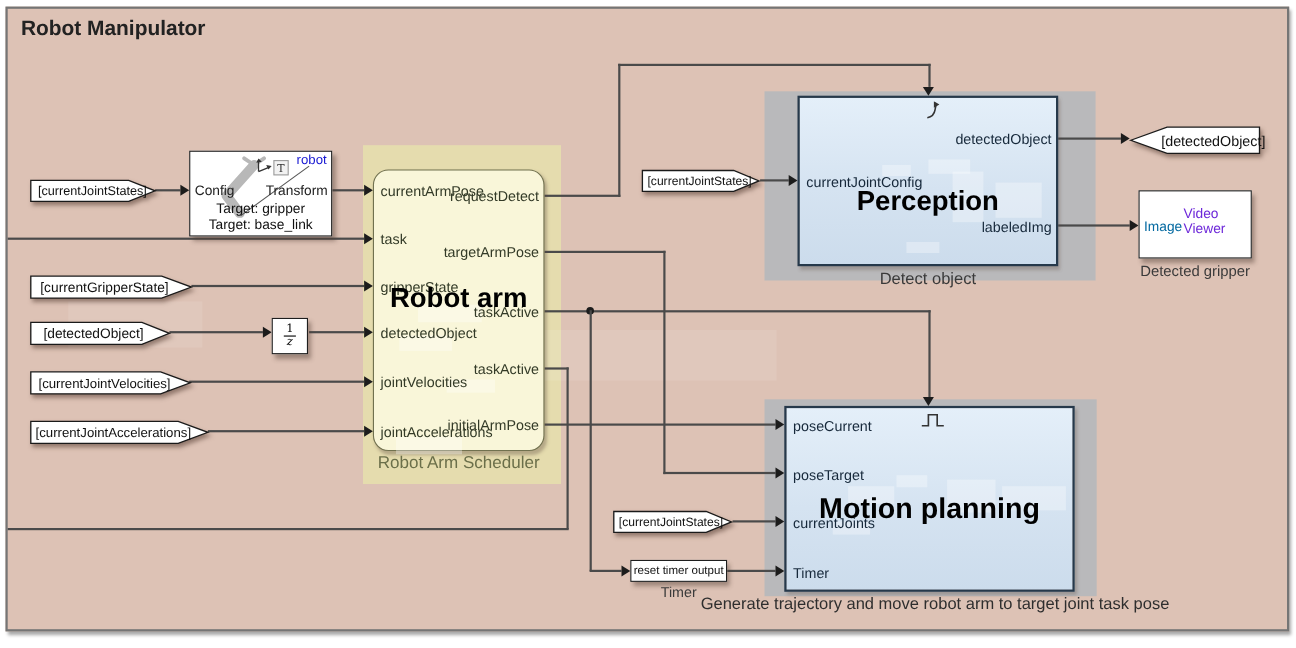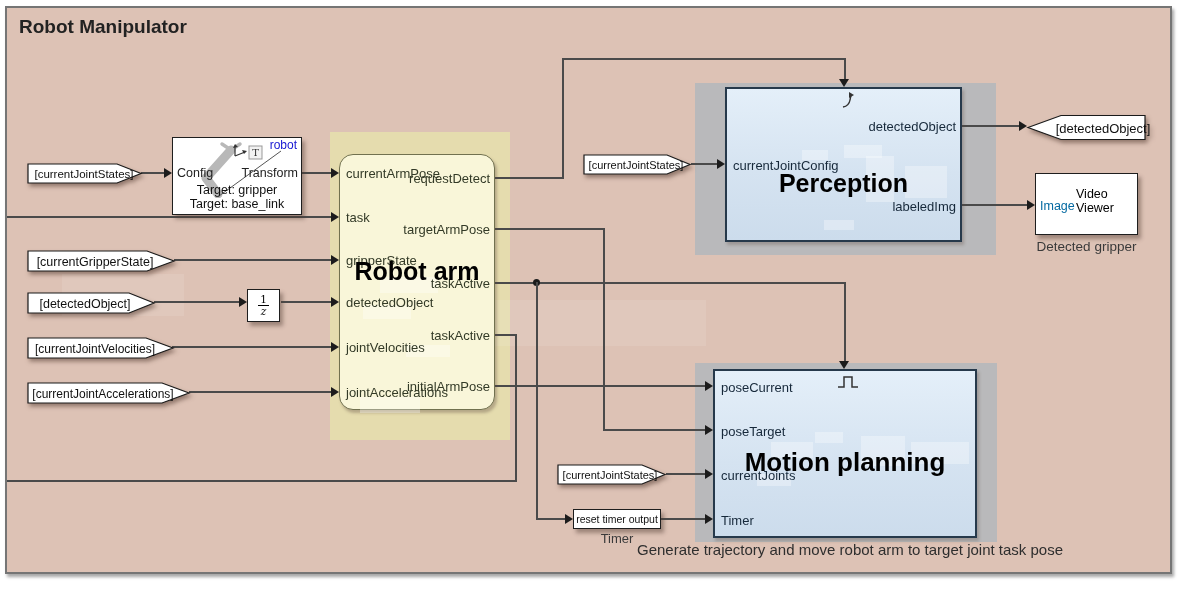--- a/index.html
+++ b/index.html
@@ -160,36 +160,38 @@
     <div class="plabel sch-label in" style="top:230px">jointAccelerations</div>
     <div class="plabel sch-label out" style="top:16px">requestDetect</div>
     <div class="plabel sch-label out" style="top:67px">targetArmPose</div>
     <div class="plabel sch-label out" style="top:121px">taskActive</div>
     <div class="plabel sch-label out" style="top:173px">taskActive</div>
     <div class="plabel sch-label out" style="top:224px">initialArmPose</div>
     <div class="overlay" style="top:100px;font-size:25px;line-height:32px">
       <div>Robot arm</div>
     </div>
   </div>
+  <div class="caption" style="left:332px;top:404px;width:156px;color:#6b6f4a;font-size:15.5px">Robot Arm Scheduler</div>
 
   <div class="block subsys" id="perception" style="left:718px;top:79px;width:237px;height:155px">
     <div class="ghost" style="left:75px;top:61px;width:26px;height:10px"></div>
     <div class="ghost" style="left:117px;top:56px;width:38px;height:13px"></div>
     <div class="ghost" style="left:139px;top:67px;width:28px;height:46px"></div>
     <div class="ghost" style="left:178px;top:77px;width:42px;height:32px"></div>
     <div class="ghost" style="left:97px;top:131px;width:30px;height:10px"></div>
     <svg class="icon" style="left:110px;top:3px" width="22" height="18">
       <path d="M6,15 q6,-1 7,-7 l1,-5" stroke="#333" stroke-width="1.4" fill="none"></path>
       <polygon points="12,0 17,3 12,6" fill="#333"></polygon>
     </svg>
     <div class="plabel sub-label in" style="top:69px">currentJointConfig</div>
     <div class="plabel sub-label out" style="top:30px">detectedObject</div>
     <div class="plabel sub-label out" style="top:110px">labeledImg</div>
     <div class="overlay" style="top:80px;font-size:25px">Perception</div>
   </div>
+  <div class="caption" style="left:718px;top:237px;width:237px">Detect object</div>
 
   <div class="block subsys" id="motion" style="left:706px;top:361px;width:264px;height:169px">
     <div class="ghost" style="left:56px;top:71px;width:42px;height:16px"></div>
     <div class="ghost" style="left:100px;top:61px;width:28px;height:11px"></div>
     <div class="ghost" style="left:146px;top:65px;width:44px;height:30px"></div>
     <div class="ghost" style="left:196px;top:71px;width:58px;height:22px"></div>
     <div class="ghost" style="left:42px;top:103px;width:34px;height:12px"></div>
     <svg class="icon" style="left:121px;top:3px" width="24" height="16">
       <path d="M2,13 L8,13 L8,3 L16,3 L16,13 L22,13" stroke="#333" stroke-width="1.5" fill="none"></path>
     </svg>
@@ -201,21 +203,21 @@
   </div>
   <div class="caption" style="left:613px;top:533px;width:460px;color:#2e2e2e">Generate trajectory and move robot arm to target joint task pose</div>
 
   <div class="block white-block" id="resetTimer" style="left:566px;top:501px;width:88px;height:20px">
     <span>reset timer output</span>
   </div>
   <div class="caption" style="left:566px;top:523px;width:88px;font-size:13px">Timer</div>
 
   <div class="block white-block" id="viewer" style="left:1028px;top:165px;width:103px;height:62px">
     <div class="plabel" style="left:4px;top:25px;color:#0369a1;font-size:12.5px">Image</div>
-    <div class="plabel" style="left:40px;top:13px;color:#000000;font-size:12.5px;line-height:14px">
+    <div class="plabel" style="left:40px;top:13px;color:#6d28d9;font-size:12.5px;line-height:14px">
       <div>Video</div>
       <div>Viewer</div>
     </div>
   </div>
   <div class="caption" style="left:1028px;top:231px;width:103px;font-size:13.5px">Detected gripper</div>
 
   <svg class="tag" style="left:20px;top:155px" width="116" height="21">
     <polygon class="tagpoly" points="1,1 90,1 114,10.5 90,20 1,20"></polygon>
     <text class="tagtext" x="57" y="11" font-size="11.5">[currentJointStates]</text>
   </svg>

